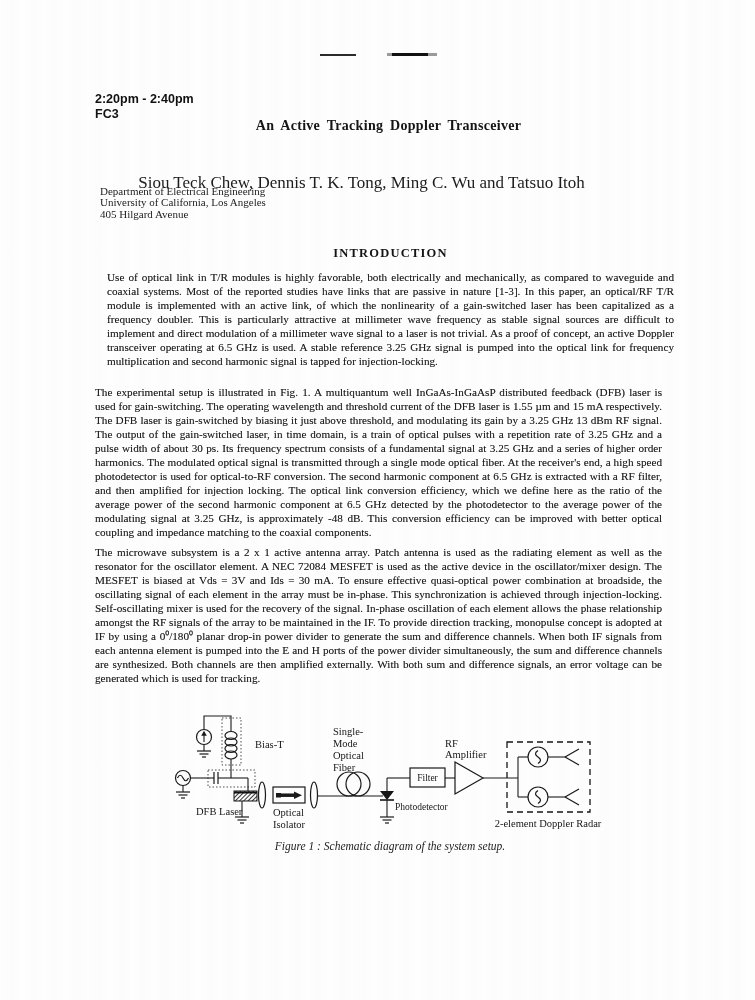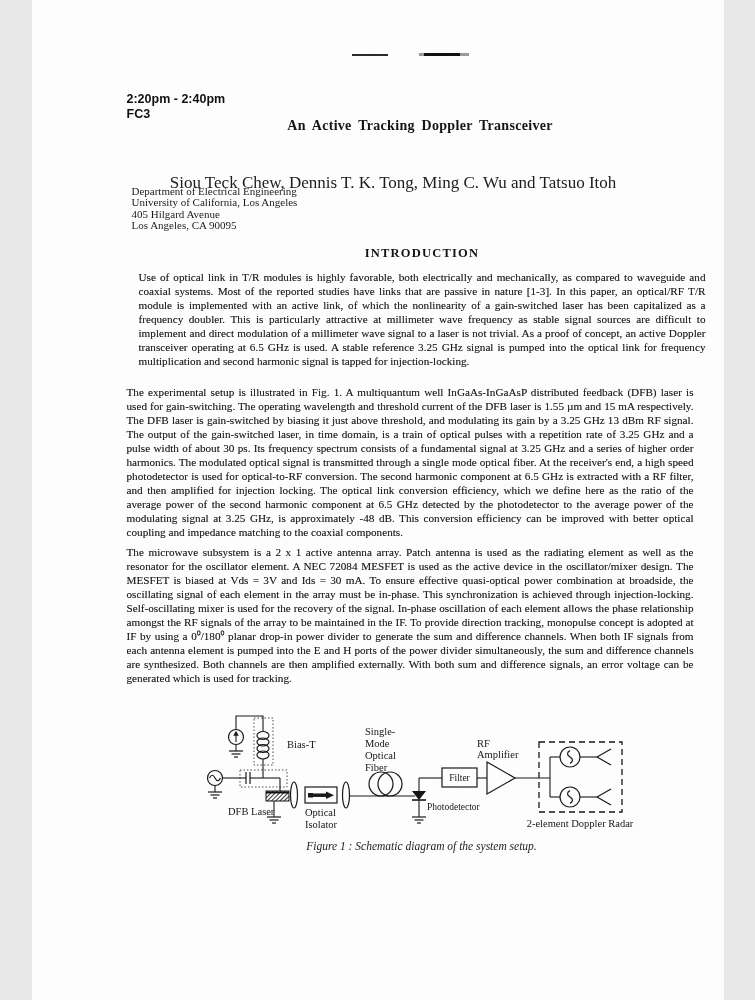--- a/index.html
+++ b/index.html
@@ -1,18 +1,18 @@
 <!DOCTYPE html>
 <html><head>
 <meta charset="utf-8">
 <style>
   html,body{margin:0;padding:0;background:#e8e8e8;}
   .page{
     position:relative;
-    width:692px;height:1000px;
+    width:755px;height:1000px;
     margin:0 auto;
     background:#fff;
     background-image:repeating-linear-gradient(90deg,#fefefe 0px,#fcfcfc 11px,#fefefe 22px);
     font-family:"Liberation Serif",serif;
     color:#1b1b1b;
     overflow:hidden;
   }
   .abs{position:absolute;}
   .session{
     left:95px;top:92px;
@@ -90,21 +90,20 @@
   <div class="abs title-block">
     <div>An Active Tracking Doppler Transceiver</div>
   </div>
 
   <div class="abs authors">Siou Teck Chew, Dennis T. K. Tong, Ming C. Wu and Tatsuo Itoh</div>
 
   <div class="abs affiliation">
     <div>Department of Electrical Engineering</div>
     <div>University of California, Los Angeles</div>
     <div>405 Hilgard Avenue</div>
-    <div>Los Angeles, CA 90095</div>
   </div>
 
   <div class="abs section" id="intro-section">
     <h2>INTRODUCTION</h2>
     <p class="p1">Use of optical link in T/R modules is highly favorable, both electrically and mechanically, as compared to waveguide and coaxial systems. Most of the reported studies have links that are passive in nature [1-3]. In this paper, an optical/RF T/R module is implemented with an active link, of which the nonlinearity of a gain-switched laser has been capitalized as a frequency doubler. This is particularly attractive at millimeter wave frequency as stable signal sources are difficult to implement and direct modulation of a millimeter wave signal to a laser is not trivial. As a proof of concept, an active Doppler transceiver operating at 6.5 GHz is used. A stable reference 3.25 GHz signal is pumped into the optical link for frequency multiplication and second harmonic signal is tapped for injection-locking.</p>
   </div>
 
   <div class="abs section" id="design-section">
     <p class="p1">The experimental setup is illustrated in Fig. 1. A multiquantum well InGaAs-InGaAsP distributed feedback (DFB) laser is used for gain-switching. The operating wavelength and threshold current of the DFB laser is 1.55 µm and 15 mA respectively. The DFB laser is gain-switched by biasing it just above threshold, and modulating its gain by a 3.25 GHz 13 dBm RF signal. The output of the gain-switched laser, in time domain, is a train of optical pulses with a repetition rate of 3.25 GHz and a pulse width of about 30 ps. Its frequency spectrum consists of a fundamental signal at 3.25 GHz and a series of higher order harmonics. The modulated optical signal is transmitted through a single mode optical fiber. At the receiver's end, a high speed photodetector is used for optical-to-RF conversion. The second harmonic component at 6.5 GHz is extracted with a RF filter, and then amplified for injection locking. The optical link conversion efficiency, which we define here as the ratio of the average power of the second harmonic component at 6.5 GHz detected by the photodetector to the average power of the modulating signal at 3.25 GHz, is approximately -48 dB. This conversion efficiency can be improved with better optical coupling and impedance matching to the coaxial components.</p>
     <p class="p2">The microwave subsystem is a 2 x 1 active antenna array. Patch antenna is used as the radiating element as well as the resonator for the oscillator element. A NEC 72084 MESFET is used as the active device in the oscillator/mixer design. The MESFET is biased at Vds = 3V and Ids = 30 mA. To ensure effective quasi-optical power combination at broadside, the oscillating signal of each element in the array must be in-phase. This synchronization is achieved through injection-locking. Self-oscillating mixer is used for the recovery of the signal. In-phase oscillation of each element allows the phase relationship amongst the RF signals of the array to be maintained in the IF. To provide direction tracking, monopulse concept is adopted at IF by using a 0⁰/180⁰ planar drop-in power divider to generate the sum and difference channels. When both IF signals from each antenna element is pumped into the E and H ports of the power divider simultaneously, the sum and difference channels are synthesized. Both channels are then amplified externally. With both sum and difference signals, an error voltage can be generated which is used for tracking.</p>

